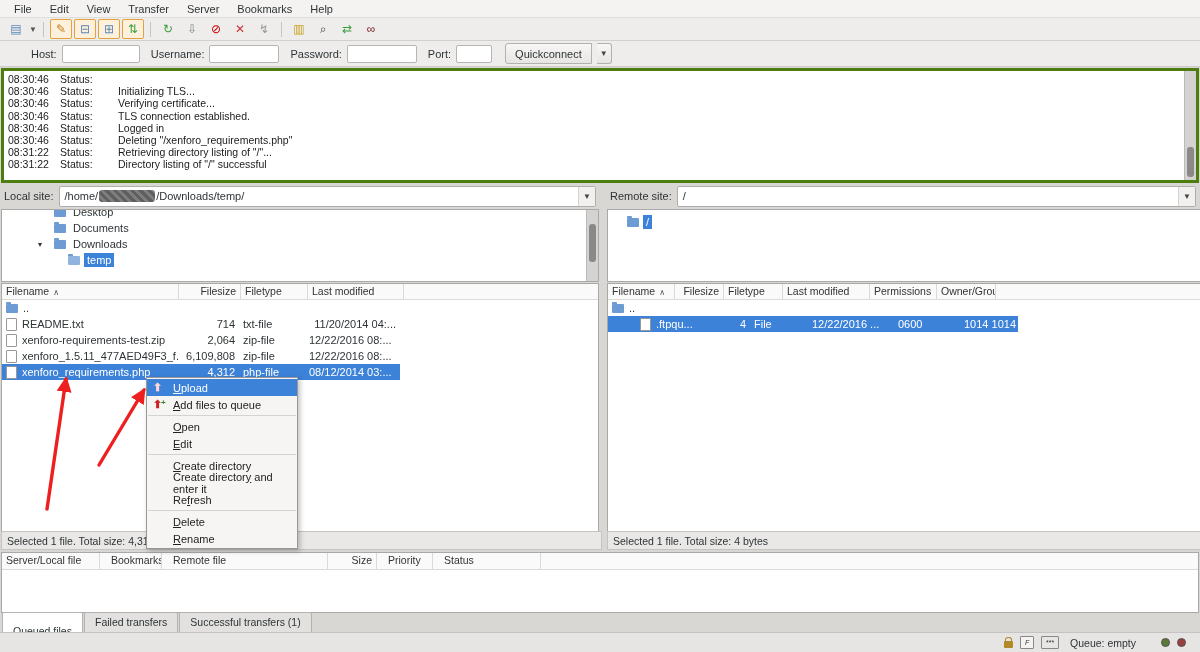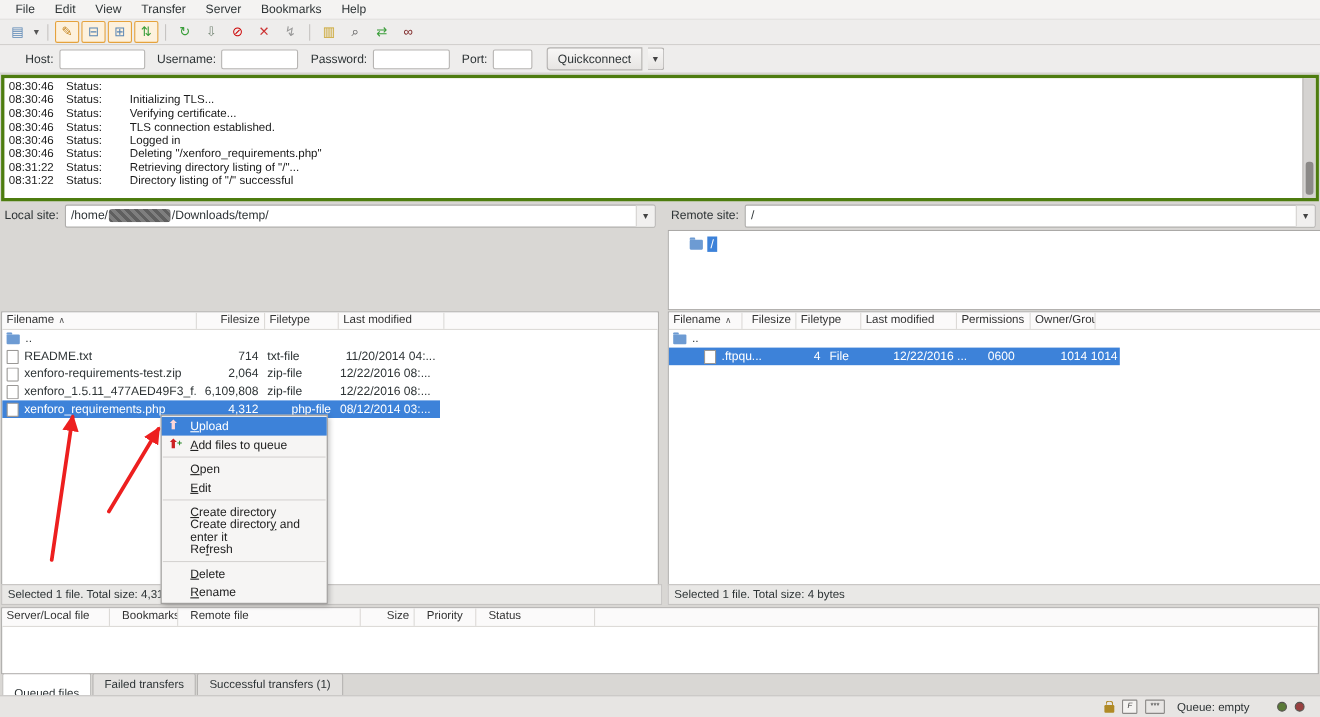--- a/index.html
+++ b/index.html
@@ -139,21 +139,21 @@
       <div class="tool-btn" style="color: rgb(204, 51, 51);">✕</div>
       <div class="tool-btn" style="color: rgb(153, 153, 153);">↯</div>
       <div class="tool-sep"></div>
       <div class="tool-btn" style="color: rgb(201, 162, 39);">▥</div>
       <div class="tool-btn" style="color: rgb(85, 85, 85);">⌕</div>
       <div class="tool-btn" style="color: rgb(58, 158, 58);">⇄</div>
       <div class="tool-btn" style="color: rgb(122, 32, 32);">∞</div>
     </div>
 
   <div class="qcbar">
-    <label style="margin-left:0;padding-left:17px;">Host:</label>
+    <label style="margin-left:8px;padding-left:17px;">Host:</label>
     <input style="width: 70px;" value="">
     <label>Username:</label>
     <input style="width: 62px;" value="">
     <label>Password:</label>
     <input type="password" style="width: 62px;" value="">
     <label>Port:</label>
     <input style="width: 28px;" value="">
     <button class="qc-btn" style="margin-left:8px;">Quickconnect</button>
     <button class="qc-caret">▼</button>
   </div>
@@ -213,20 +213,44 @@
     </div>
   </div>
   <div class="sitebar" style="left:610px;width:586px;">
     <span>Remote site:</span>
     <div class="combo">
       <span class="combo-text">/</span>
       <button class="combo-arrow">▼</button>
     </div>
   </div>
 
+  <div class="tree" style="left:1px;width:596px;">
+    <div id="localtree">
+        <div class="tree-row" style="margin-top: -6px;">
+          <span class="folder" style="margin-left: 52px;"></span>
+          <span class="tree-label">Desktop</span>
+        </div>
+        <div class="tree-row">
+          <span class="folder" style="margin-left: 52px;"></span>
+          <span class="tree-label">Documents</span>
+        </div>
+        <div class="tree-row">
+          <span class="expander" style="left: 36px;">▾</span>
+          <span class="folder" style="margin-left: 52px;"></span>
+          <span class="tree-label">Downloads</span>
+        </div>
+        <div class="tree-row">
+          <span class="folder open" style="margin-left: 66px;"></span>
+          <span class="tree-label sel">temp</span>
+        </div>
+      </div>
+    <div class="vscroll">
+      <div class="vthumb" style="top:14px;height:38px;"></div>
+    </div>
+  </div>
   <div class="tree" style="left:607px;width:592px;">
     <div id="remotetree">
         <div class="tree-row" style="margin-top: 4px;">
           <span class="folder" style="margin-left: 19px;"></span>
           <span class="tree-label sel">/</span>
         </div>
       </div>
   </div>
 
   <div class="filelist" style="left:1px;width:596px;">
@@ -299,21 +323,21 @@
           </div>
         </div>
         <div class="frow sel">
           <div class="fcell" style="width: 168px;">
             <span class="ficon"></span>
             <span>xenforo_requirements.php</span>
           </div>
           <div class="fcell right" style="width: 53px;">
             <span>4,312</span>
           </div>
-          <div class="fcell" style="width: 58px; justify-content: flex-end;">
+          <div class="fcell" style="width: 58px;">
             <span>php-file</span>
           </div>
           <div class="fcell" style="width: 87px;">
             <span>08/12/2014 03:...</span>
           </div>
         </div>
       </div>
   </div>
   <div class="filelist" style="left:607px;width:592px;">
     <div class="lheader" id="remotehdr">

